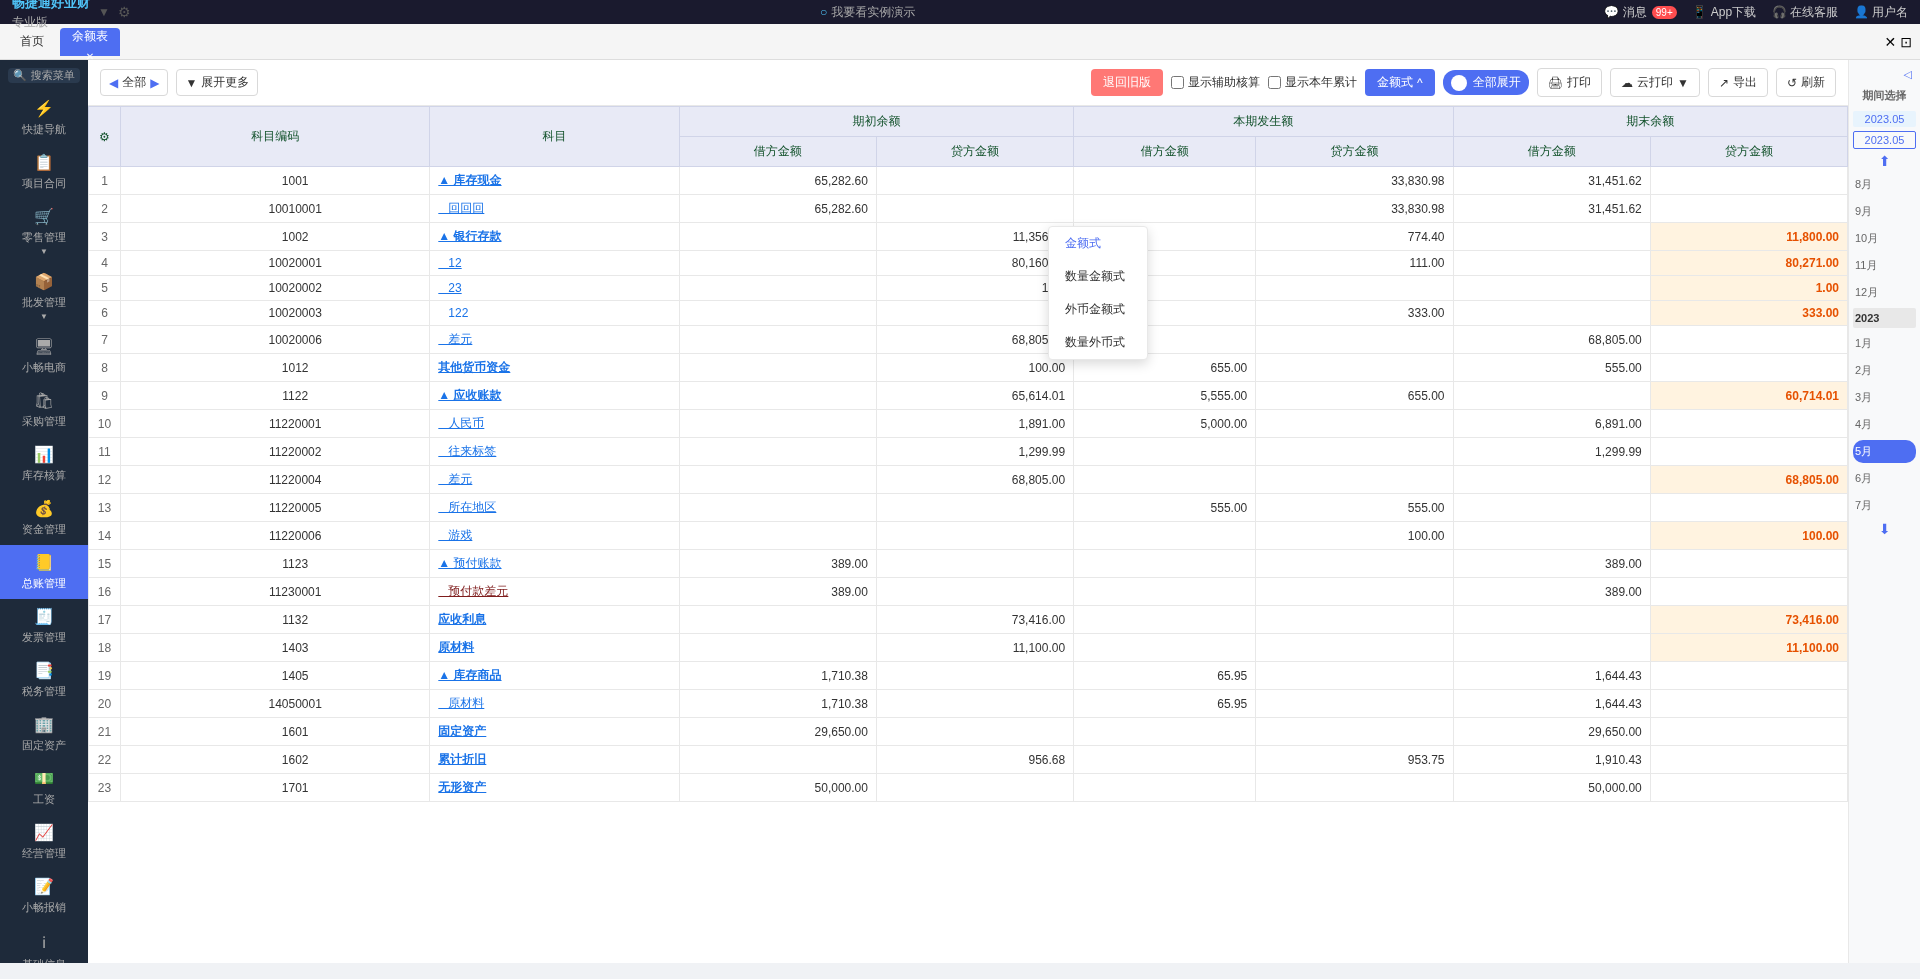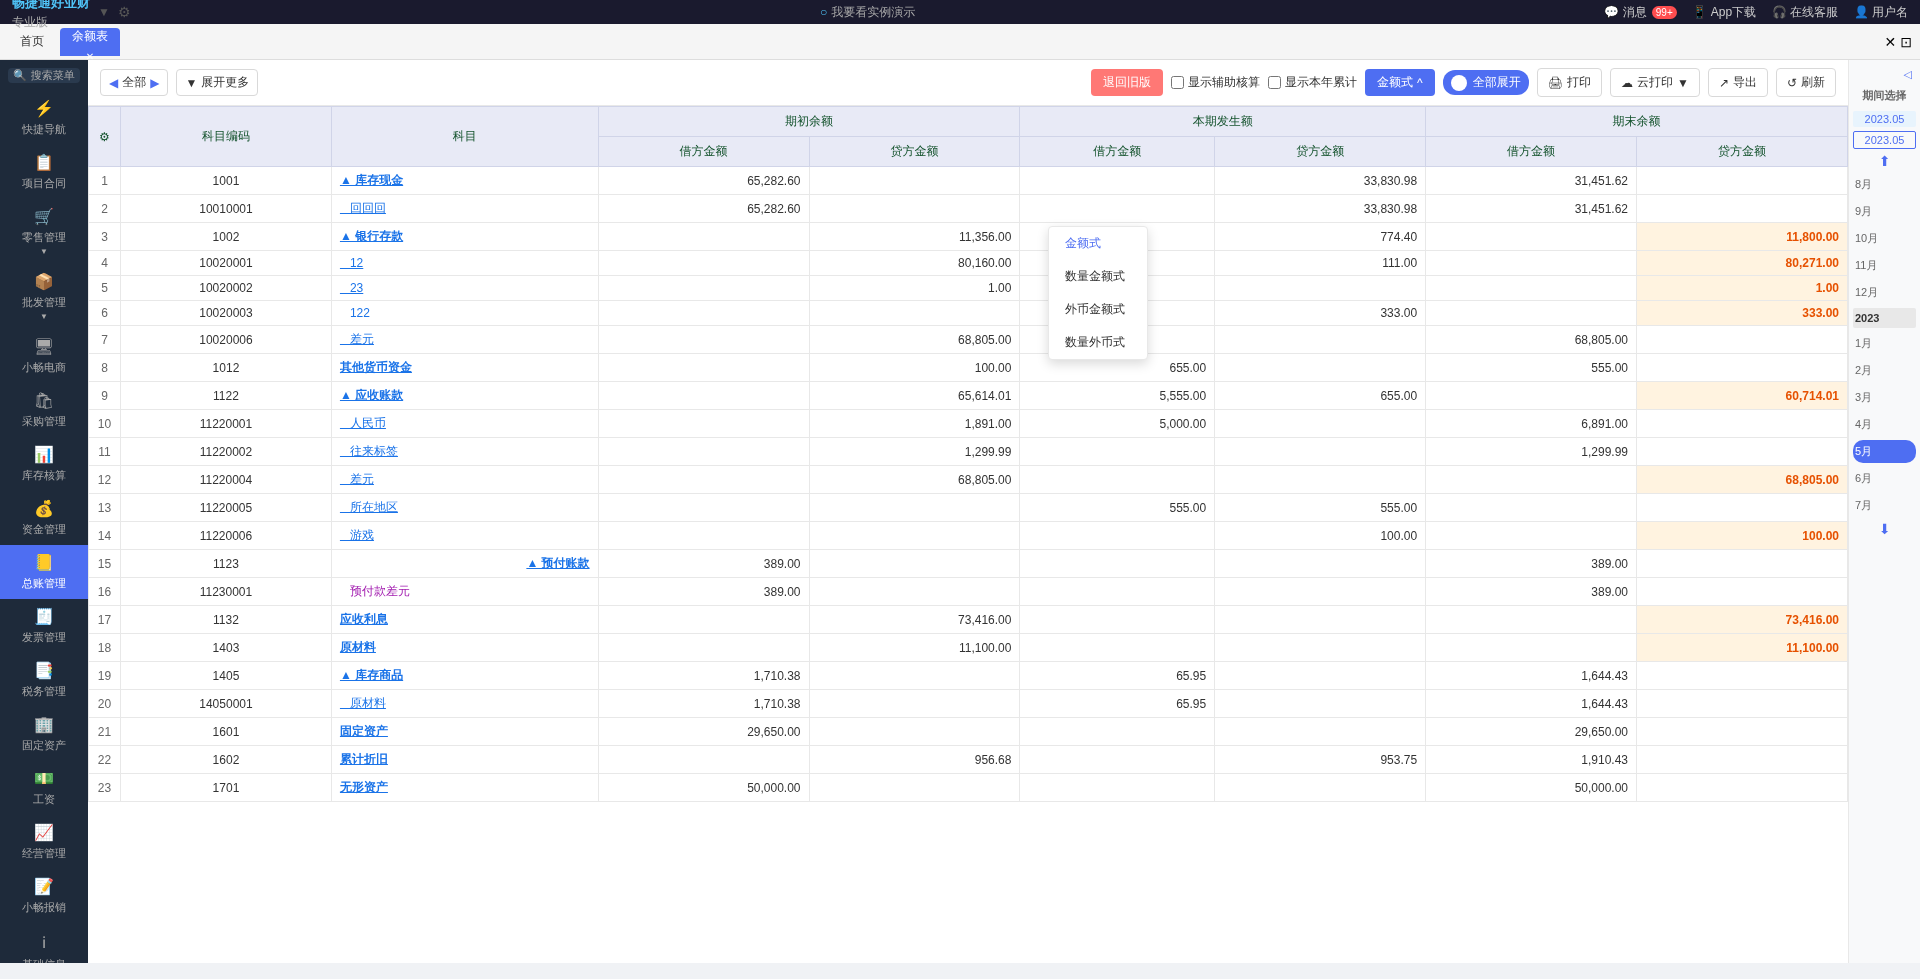--- a/index.html
+++ b/index.html
@@ -173,21 +173,21 @@
       position: sticky;
       top: 0;
       z-index: 2;
     }
     tbody tr { border-bottom: 1px solid #e8e8e8; }
     tbody td { padding: 5px 8px; border: 1px solid #e8e8e8; white-space: nowrap; }
     .td-number { text-align: right; }
     .td-center { text-align: center; }
     .highlight-orange { background: #fff3e0 !important; color: #e65100; font-weight: bold; }
     .row-index { color: #666; text-align: center; }
-    .account-code { font-weight: 500; }
+    .account-code { font-weight: 500; padding-left: 48px; }
 
     
     .right-panel {
       width: 72px;
       background: #f8f9fa;
       border-left: 1px solid #e8e8e8;
       display: flex;
       flex-direction: column;
       align-items: center;
       padding: 8px 4px;
@@ -578,32 +578,32 @@
               <td class="td-number"></td>
               <td class="td-number"></td>
               <td class="td-number"></td>
               <td class="td-number">100.00</td>
               <td class="td-number"></td>
               <td class="td-number highlight-orange">100.00</td>
             </tr>
             <tr>
               <td class="row-index">15</td>
               <td class="td-center account-code">1123</td>
-              <td style="color:#1a73e8;font-weight:bold;text-decoration:underline;cursor:pointer;text-align:right;">▲ 预付账款</td>
+              <td style="color:#1a73e8;font-weight:normal;text-decoration:underline;cursor:pointer;">▲ 预付账款</td>
               <td class="td-number">389.00</td>
               <td class="td-number"></td>
               <td class="td-number"></td>
               <td class="td-number"></td>
               <td class="td-number">389.00</td>
               <td class="td-number"></td>
             </tr>
             <tr>
               <td class="row-index">16</td>
               <td class="td-center account-code">11230001</td>
-              <td style="color:#a21caf;cursor:pointer;">&nbsp;&nbsp;&nbsp;预付款差元</td>
+              <td style="color:#7f1d1d;text-decoration:underline;cursor:pointer;">&nbsp;&nbsp;&nbsp;预付款差元</td>
               <td class="td-number">389.00</td>
               <td class="td-number"></td>
               <td class="td-number"></td>
               <td class="td-number"></td>
               <td class="td-number">389.00</td>
               <td class="td-number"></td>
             </tr>
             <tr>
               <td class="row-index">17</td>
               <td class="td-center account-code">1132</td>

